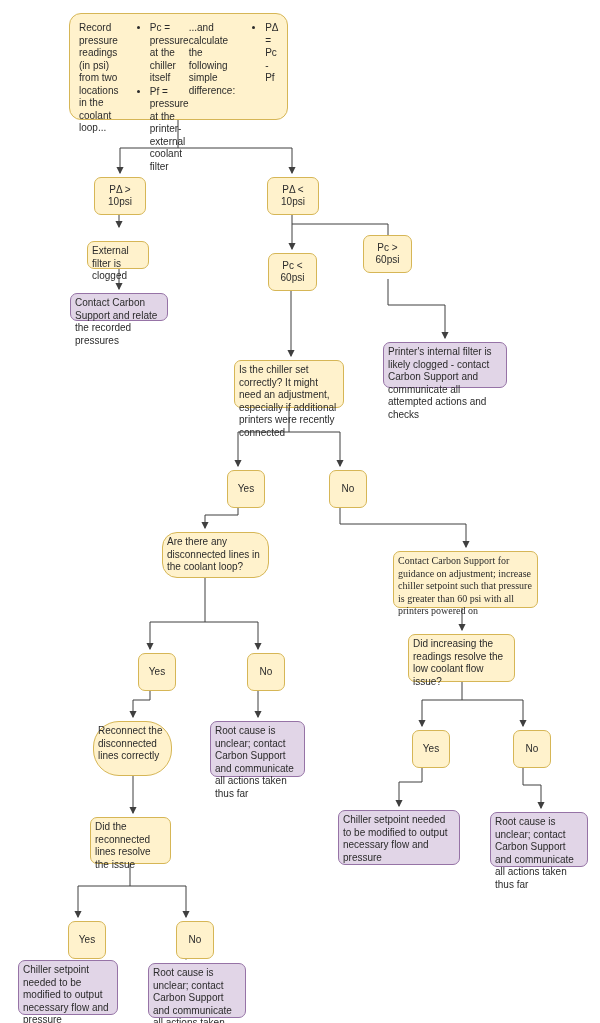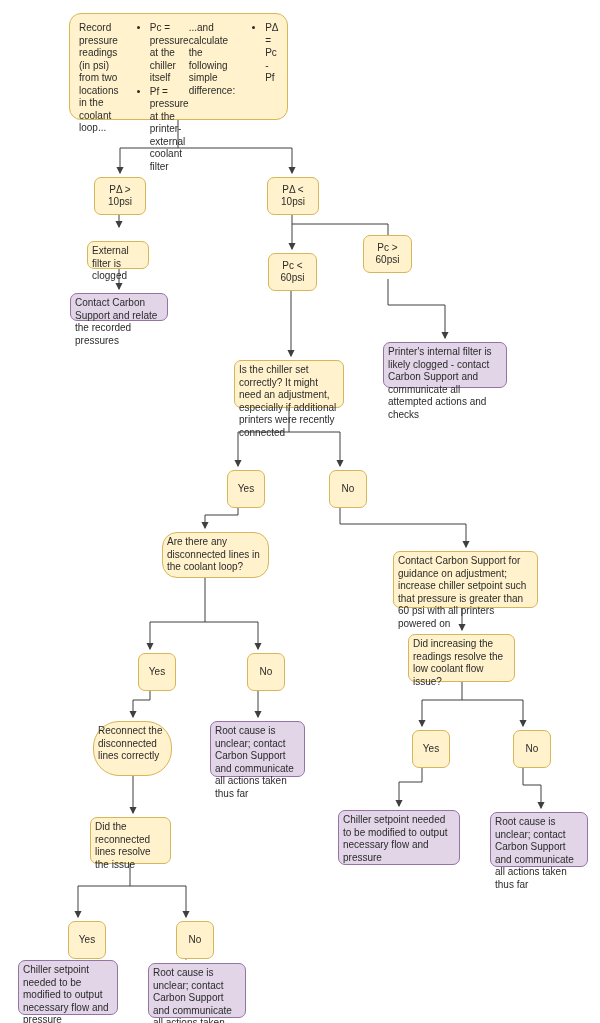--- a/index.html
+++ b/index.html
@@ -104,21 +104,21 @@
   <div class="node yellow" style="left:234px; top:360px; width:110px; height:48px;">Is the chiller set correctly? It might need an adjustment, especially if additional printers were recently connected</div>
 
   <div class="node purple" style="left:383px; top:342px; width:124px; height:46px;">Printer's internal filter is likely clogged - contact Carbon Support and communicate all attempted actions and checks</div>
 
   <div class="node yellow tiny" style="left:227px; top:470px; width:22px; height:29px;">Yes</div>
 
   <div class="node yellow tiny" style="left:329px; top:470px; width:22px; height:29px;">No</div>
 
   <div class="node yellow" style="left:162px; top:532px; width:107px; height:46px;border-radius:15px;">Are there any disconnected lines in the coolant loop?</div>
 
-  <div class="node yellow" style="left:393px; top:551px; width:145px; height:57px;">Contact Carbon Support for guidance on adjustment; increase chiller setpoint such that pressure is greater than 60 psi with all printers powered on</div>
+  <div class="node yellow" style="left:393px; top:551px; width:145px; height:57px;font-family:Liberation Serif, serif;">Contact Carbon Support for guidance on adjustment; increase chiller setpoint such that pressure is greater than 60 psi with all printers powered on</div>
 
   <div class="node yellow tiny" style="left:138px; top:653px; width:23px; height:30px;">Yes</div>
 
   <div class="node yellow tiny" style="left:247px; top:653px; width:22px; height:30px;">No</div>
 
   <div class="node yellow" style="left:93px; top:721px; width:79px; height:55px;border-radius:26px;">Reconnect the disconnected lines correctly</div>
 
   <div class="node purple" style="left:210px; top:721px; width:95px; height:56px;">Root cause is unclear; contact Carbon Support and communicate all actions taken thus far</div>
 
   <div class="node yellow" style="left:408px; top:634px; width:107px; height:48px;">Did increasing the readings resolve the low coolant flow issue?</div>

